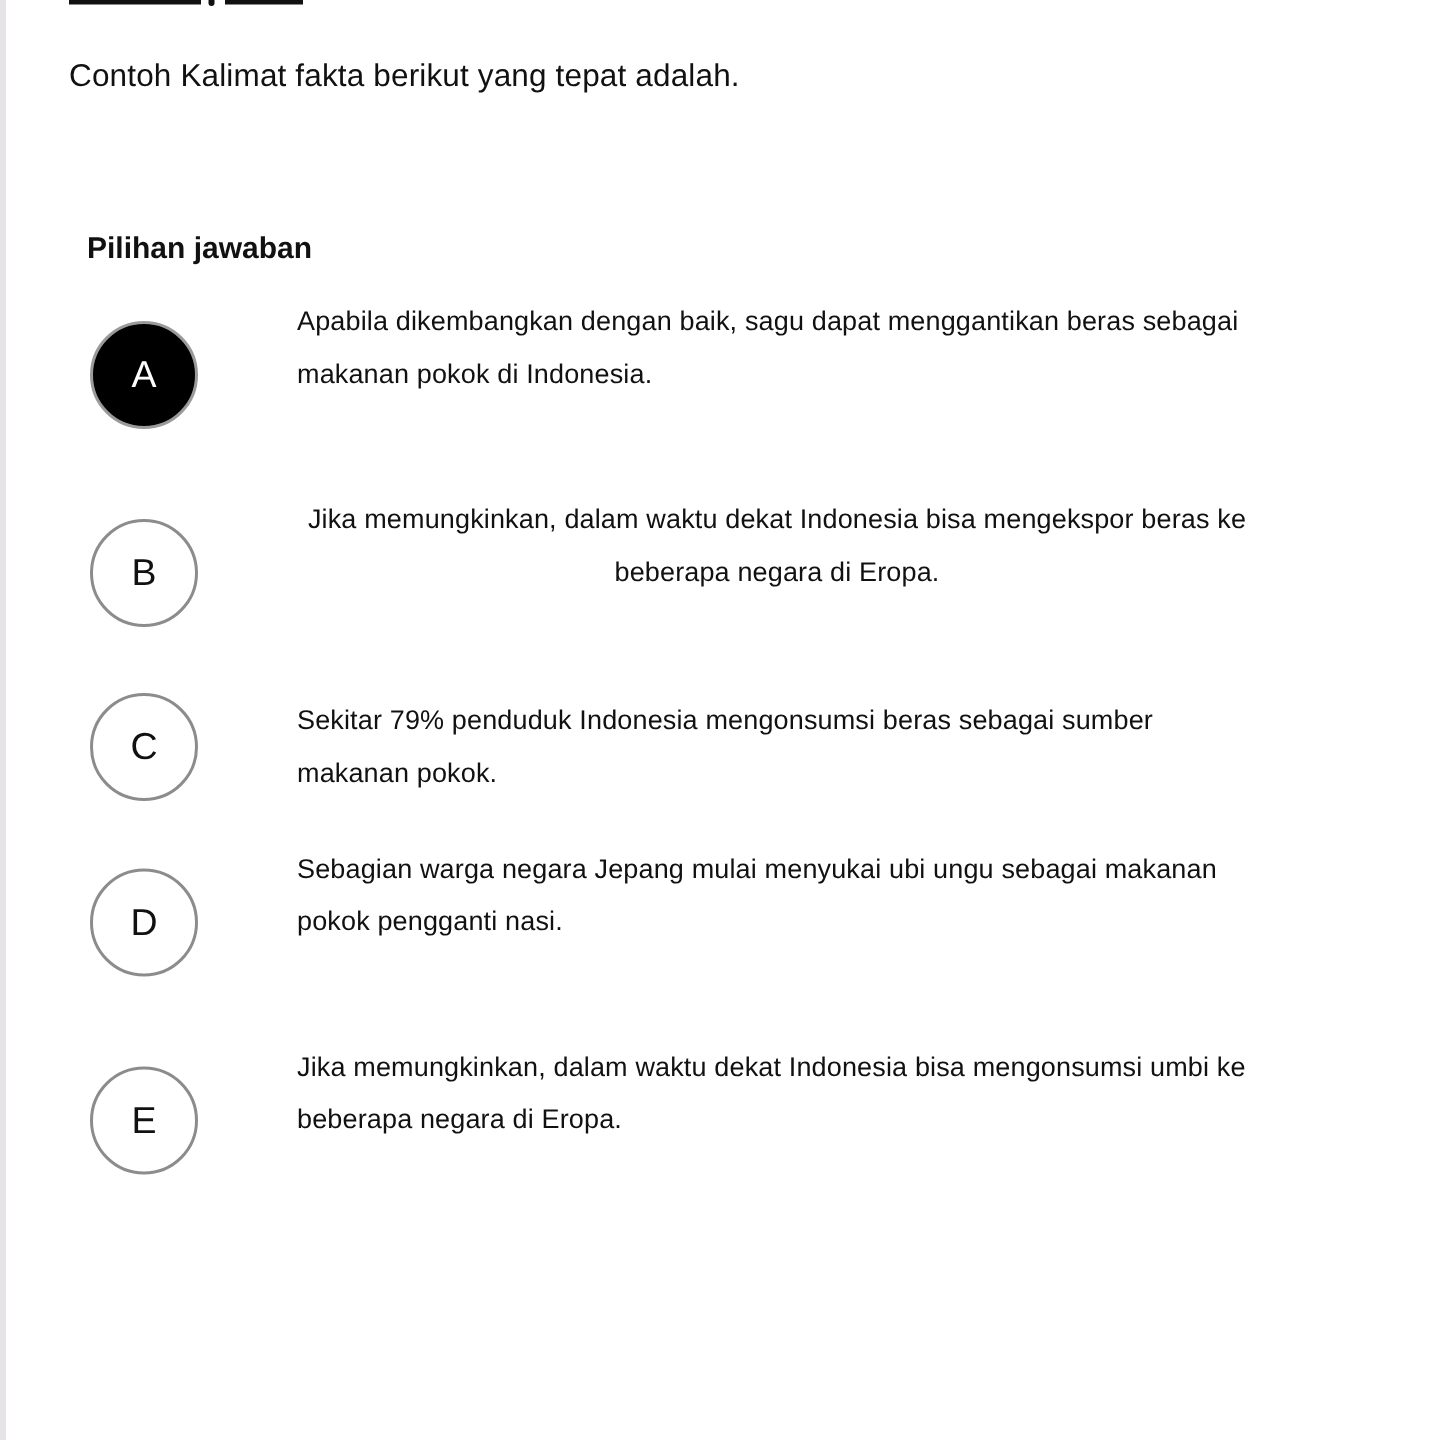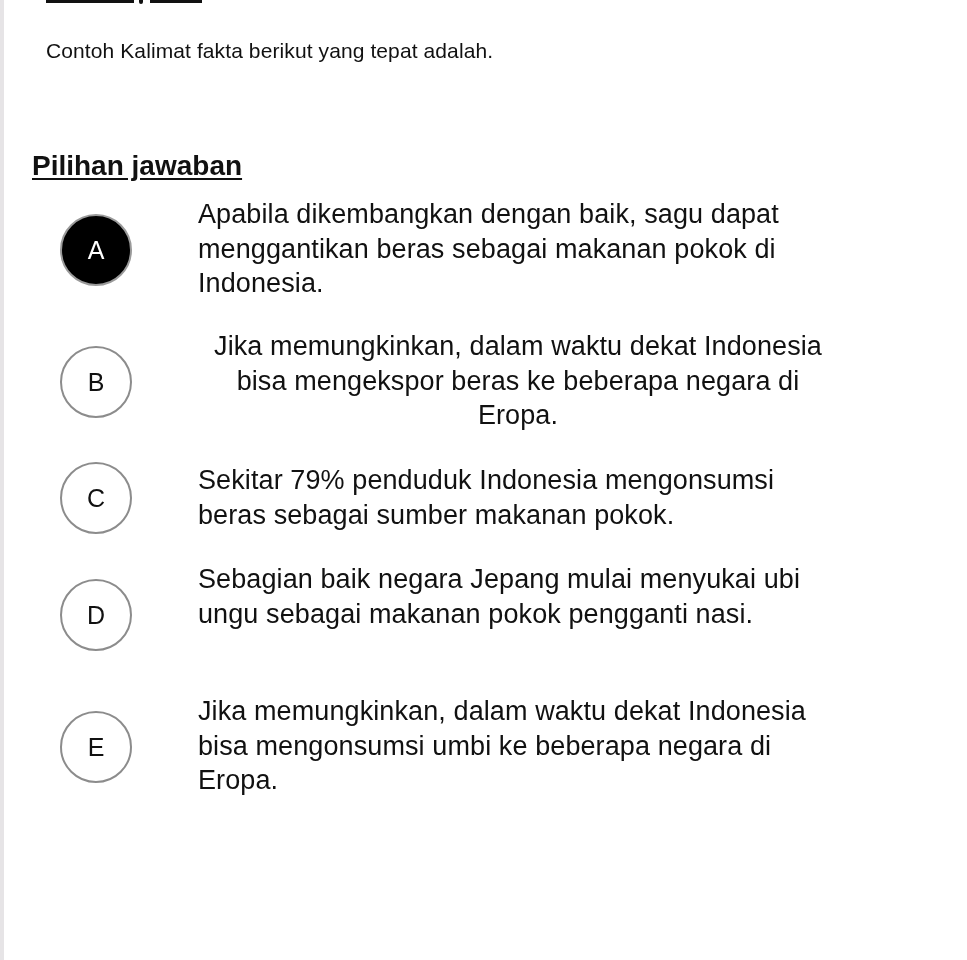--- a/index.html
+++ b/index.html
@@ -18,42 +18,42 @@
       position: absolute; top: 0; left: 46px; height: 4px; width: 156px;
     }
     .top-fragment .seg1 { position: absolute; left: 0; top: 0; width: 88px; height: 3px; background: #111; }
     .top-fragment .seg2 { position: absolute; left: 104px; top: 0; width: 52px; height: 3px; background: #111; }
     .top-fragment .tick { position: absolute; left: 93px; top: 0; width: 4px; height: 4px; background: #111; border-radius: 0 0 2px 2px; }
     .question {
       position: absolute; left: 46px; top: 34px;
       font-size: 21px; line-height: 34px; letter-spacing: 0.1px;
     }
     .options-heading {
-      position: absolute; left: 32px; top: 149px;
-      font-size: 28px; line-height: 34px; font-weight: bold;
-      text-decoration: underline; text-underline-offset: 3px;
+      position: absolute; left: 58px; top: 149px;
+      font-size: 20px; line-height: 34px; font-weight: bold;
+      text-underline-offset: 3px;
     }
     .option {
       position: absolute; left: 0; width: 967px;
     }
     .circle {
       position: absolute; left: 60px;
       width: 68px; height: 68px; border-radius: 50%;
       border: 2px solid #8c8c8c;
       background: #ffffff;
       display: flex; align-items: center; justify-content: center;
       font-size: 25px; color: #111;
       box-sizing: content-box;
     }
     .circle.selected {
       background: #000000; color: #ffffff; border-color: #9a9a9a;
     }
     .opt-text {
       position: absolute; left: 198px; width: 660px;
-      font-size: 27px; line-height: 34.5px; letter-spacing: 0.1px;
+      font-size: 18px; line-height: 34.5px; letter-spacing: 0.1px;
     }
   </style>
 </head>
 <body>
 
 <div class="left-strip"></div>
 
 <div class="top-fragment">
   <div class="seg1"></div>
   <div class="tick"></div>
@@ -82,21 +82,21 @@
   <div class="circle" style="top:462px;">
     <span>C</span>
   </div>
   <div class="opt-text" style="top:463px; width:650px;">Sekitar 79% penduduk Indonesia mengonsumsi beras sebagai sumber makanan pokok.</div>
 </div>
 
 <div class="option" style="top:0;">
   <div class="circle" style="top:579px;">
     <span>D</span>
   </div>
-  <div class="opt-text" style="top:562px; width:650px;">Sebagian baik negara Jepang mulai menyukai ubi ungu sebagai makanan pokok pengganti nasi.</div>
+  <div class="opt-text" style="top:562px; width:650px;">Sebagian warga negara Jepang mulai menyukai ubi ungu sebagai makanan pokok pengganti nasi.</div>
 </div>
 
 <div class="option" style="top:0;">
   <div class="circle" style="top:711px;">
     <span>E</span>
   </div>
   <div class="opt-text" style="top:694px; width:640px;">Jika memungkinkan, dalam waktu dekat Indonesia bisa mengonsumsi umbi ke beberapa negara di Eropa.</div>
 </div>
 
 </body></html>

